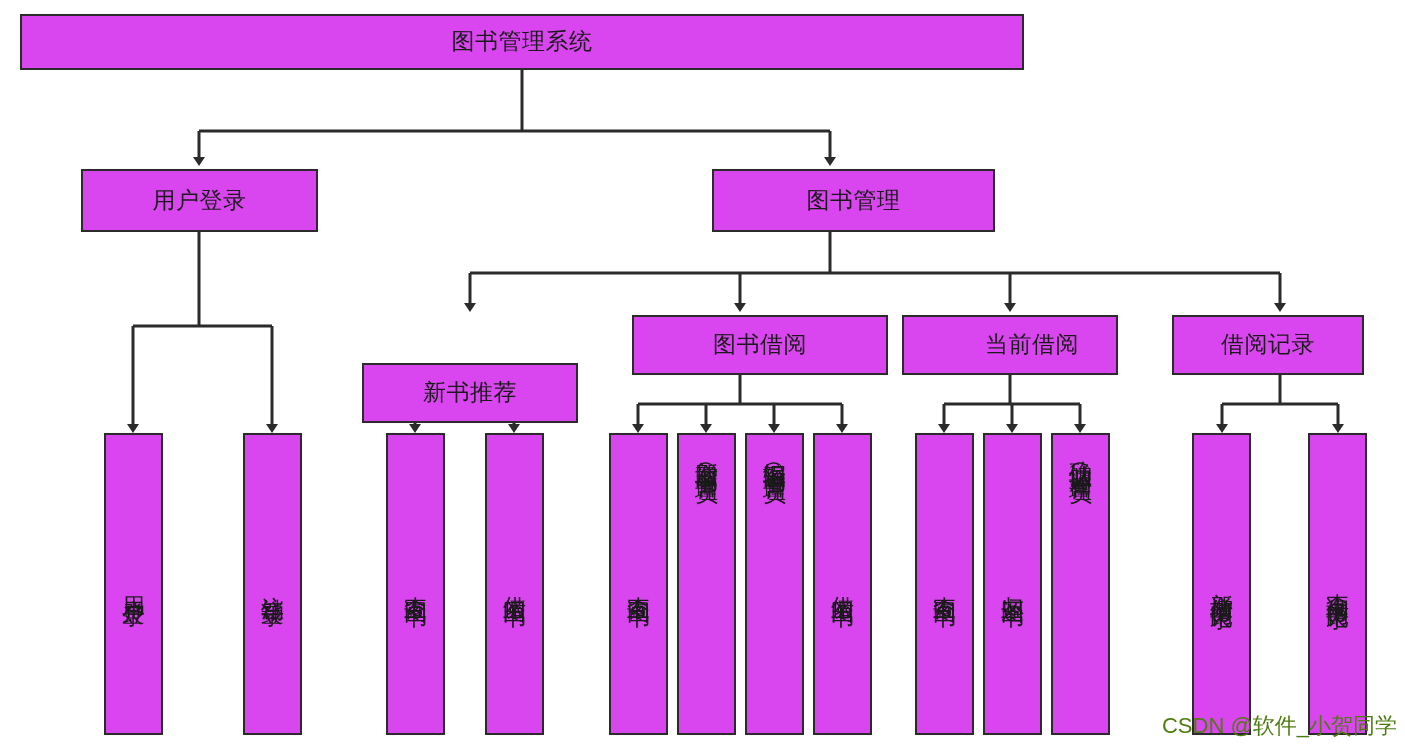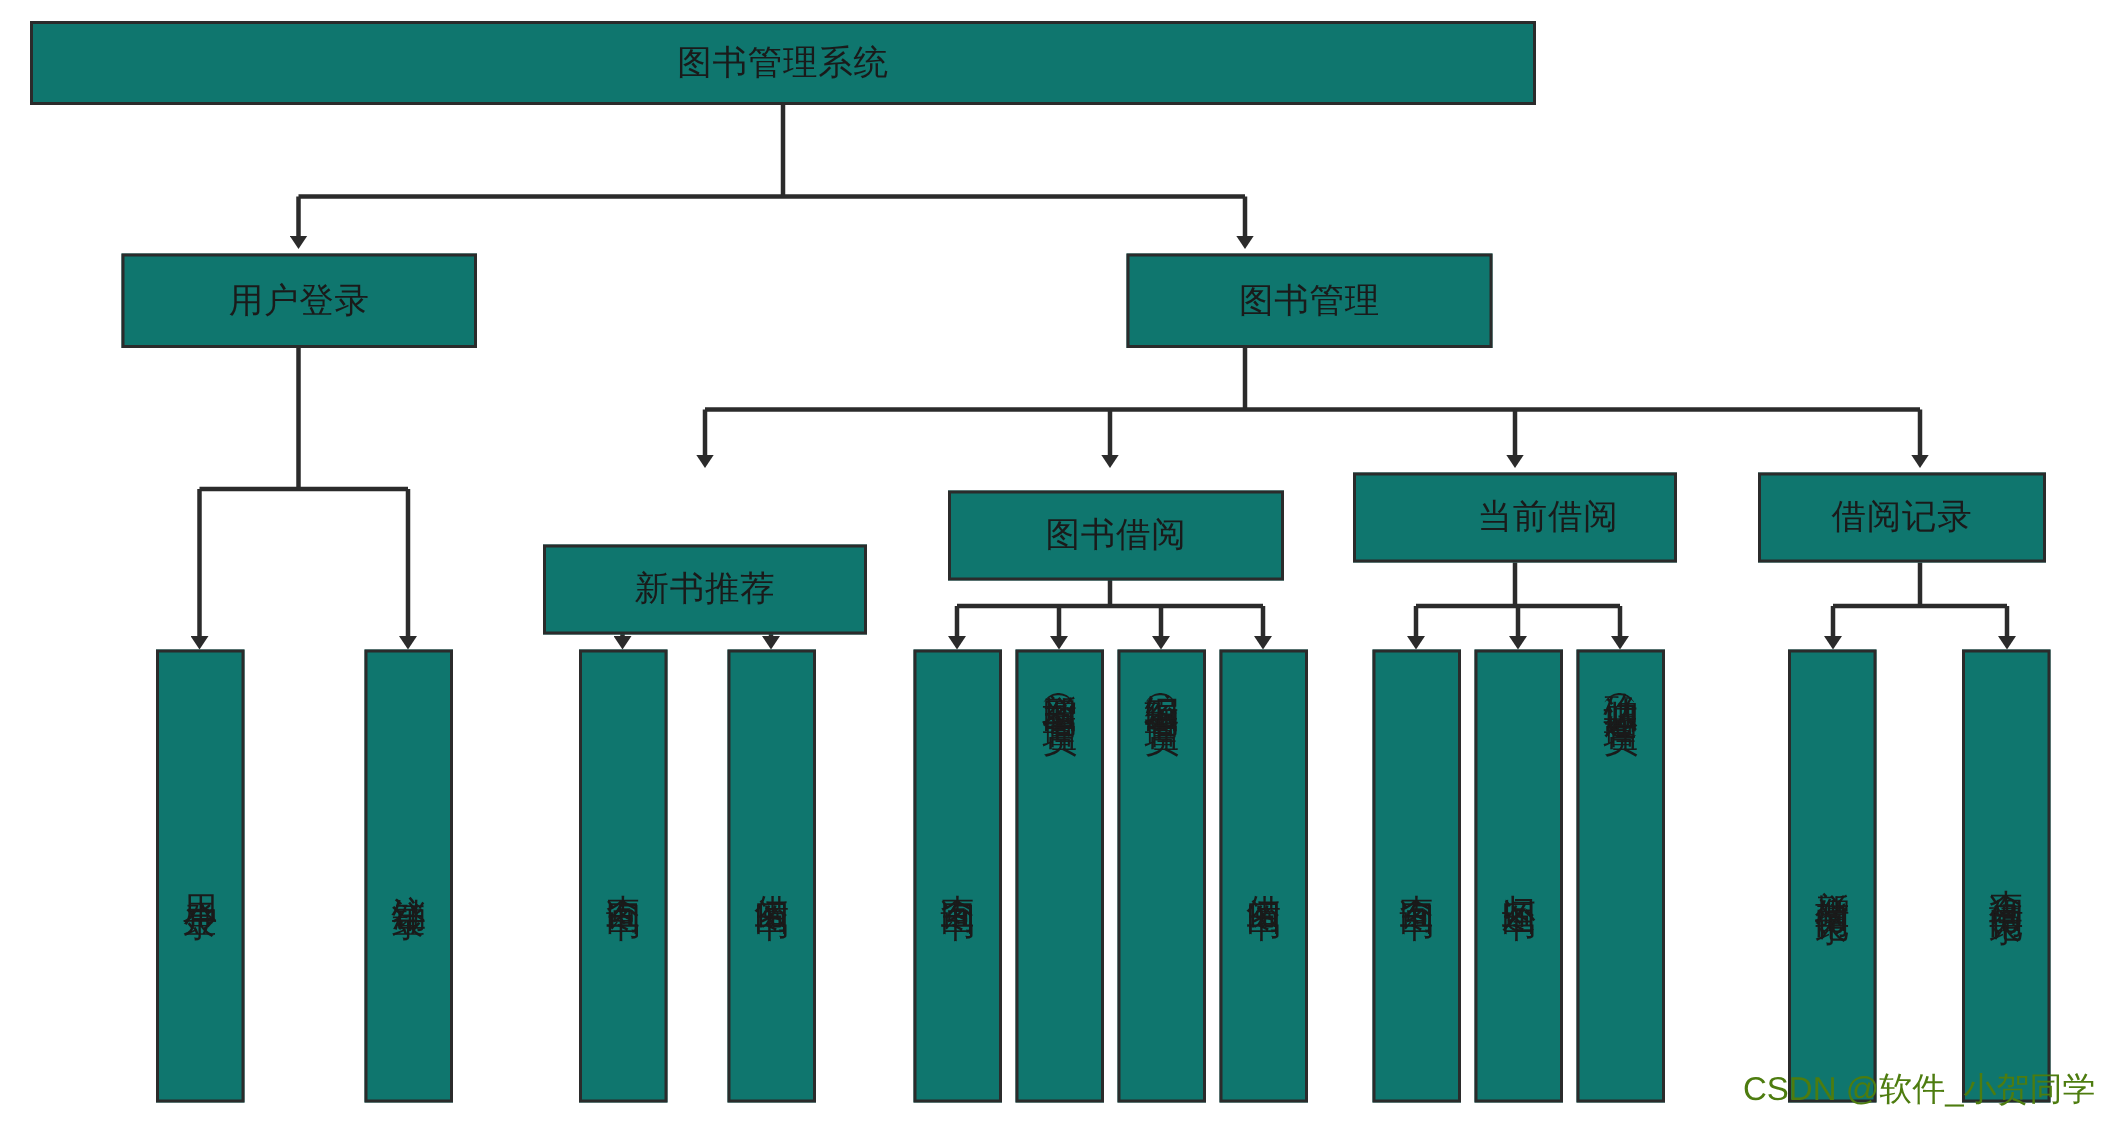--- a/index.html
+++ b/index.html
@@ -22,21 +22,21 @@
     left: 0;
     top: 0;
     width: 1405px;
     height: 747px;
     pointer-events: none;
   }
   .node {
     position: absolute;
     box-sizing: border-box;
     border: 2px solid #2b2b2b;
-    background: #0f766e;
+    background: #d946ef;
     display: flex;
     align-items: center;
     justify-content: center;
     color: #1a1a1a;
     z-index: 2;
   }
   .node-label {
     display: block;
     text-align: center;
     line-height: 1.18;
@@ -132,28 +132,28 @@
     </g>
   </svg>
 
   <div class="node root horizontal" style="left:20px; top:14px; width:1004px; height:56px;">
     <span class="node-label">图书管理系统</span>
   </div>
 
   <div class="node horizontal" style="left:81px; top:169px; width:237px; height:63px;">
     <span class="node-label">用户登录</span>
   </div>
-  <div class="node horizontal" style="left:751px; top:169px; width:244px; height:63px;">
+  <div class="node horizontal" style="left:712px; top:169px; width:283px; height:63px;">
     <span class="node-label">图书管理</span>
   </div>
 
   <div class="node horizontal" style="left:362px; top:315px; width:216px; height:60px;margin-top:48px;">
     <span class="node-label">新书推荐</span>
   </div>
-  <div class="node horizontal" style="left:632px; top:315px; width:224px; height:60px;margin-top:12px;">
+  <div class="node horizontal" style="left:632px; top:315px; width:256px; height:60px;">
     <span class="node-label">图书借阅</span>
   </div>
   <div class="node horizontal" style="left:902px; top:315px; width:216px; height:60px;padding-left:44px;">
     <span class="node-label">当前借阅</span>
   </div>
   <div class="node horizontal" style="left:1172px; top:315px; width:192px; height:60px;">
     <span class="node-label">借阅记录</span>
   </div>
 
   <div class="node vertical centered" style="left:104px; top:433px; width:59px; height:302px;">

